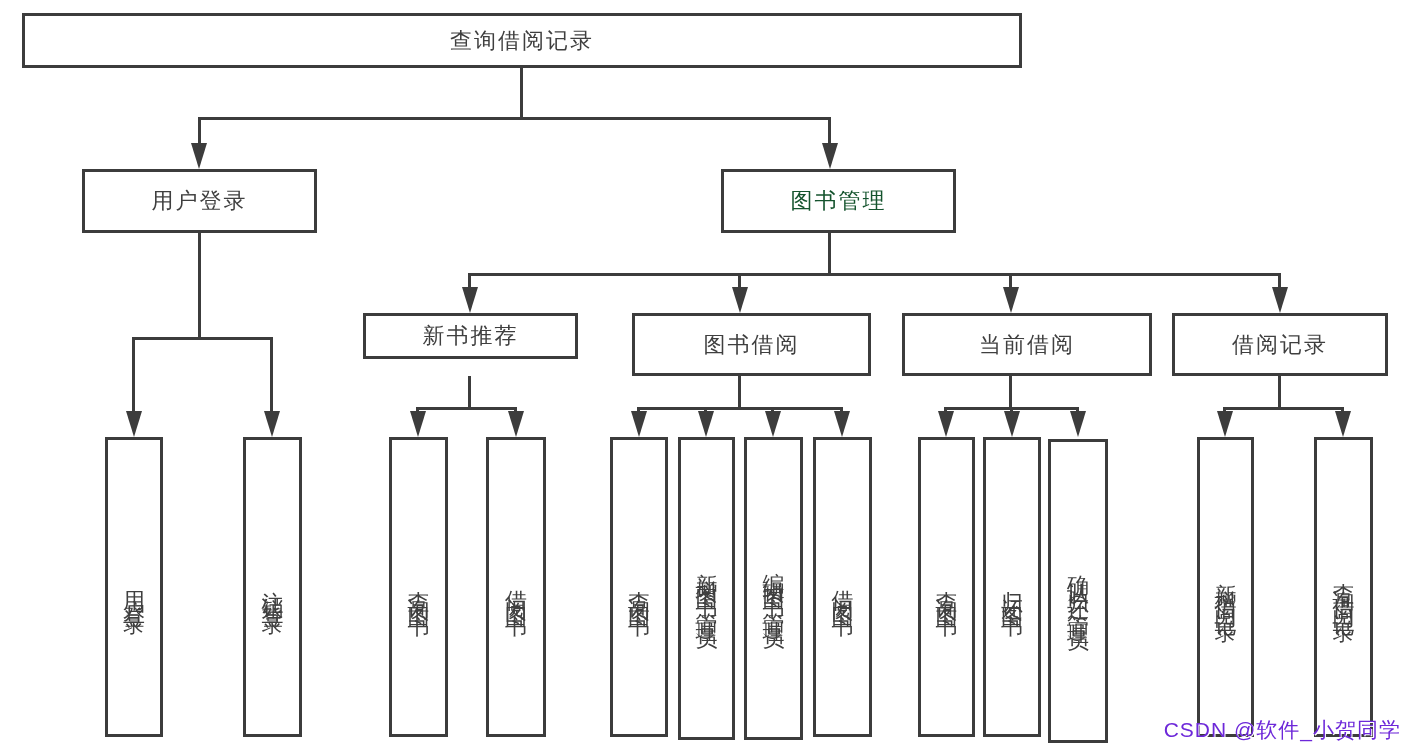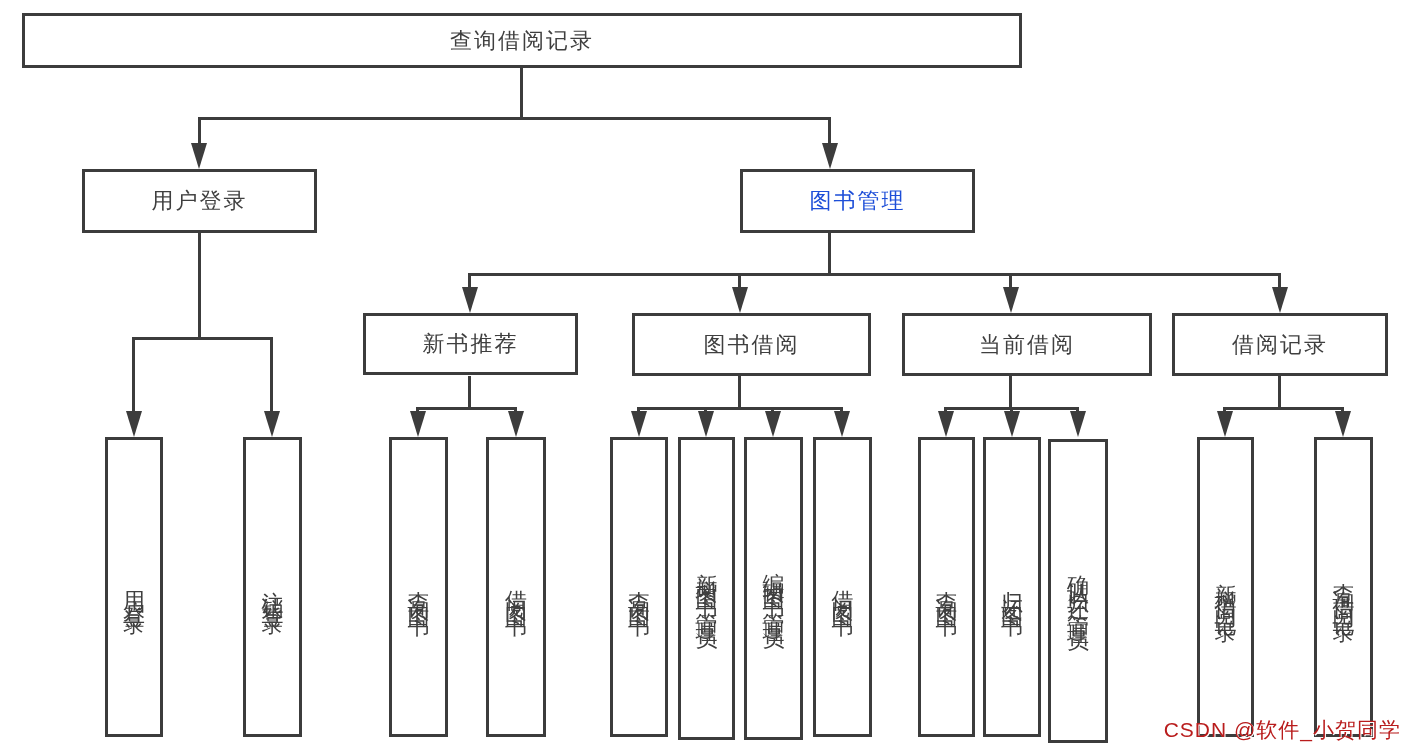--- a/index.html
+++ b/index.html
@@ -52,21 +52,21 @@
     letter-spacing:1px;
     text-shadow:1px 1px 0 #ffffff;
     z-index:3;
     white-space:nowrap;
   }
 </style>
 </head>
 <body>
 
 <div id="canvas">
-  <div class="watermark" style="color: #b91c1c;">CSDN @软件_小贺同学</div>
+  <div class="watermark" style="color: #6d28d9;">CSDN @软件_小贺同学</div>
 <div class="line" style="left: 520px; top: 68px; width: 3px; height: 49px; background: rgb(60, 60, 60);"></div>
     <div class="line" style="left: 198px; top: 117px; width: 633px; height: 3px; background: rgb(60, 60, 60);"></div>
     <div class="line" style="left: 198px; top: 117px; width: 3px; height: 28px; background: rgb(60, 60, 60);"></div>
     <div class="line" style="left: 828px; top: 117px; width: 3px; height: 28px; background: rgb(60, 60, 60);"></div>
     <div class="line" style="left: 198px; top: 233px; width: 3px; height: 104px; background: rgb(60, 60, 60);"></div>
     <div class="line" style="left: 132px; top: 337px; width: 141px; height: 3px; background: rgb(60, 60, 60);"></div>
     <div class="line" style="left: 132px; top: 340px; width: 3px; height: 73px; background: rgb(60, 60, 60);"></div>
     <div class="line" style="left: 270px; top: 340px; width: 3px; height: 73px; background: rgb(60, 60, 60);"></div>
     <div class="line" style="left: 828px; top: 233px; width: 3px; height: 40px; background: rgb(60, 60, 60);"></div>
     <div class="line" style="left: 468px; top: 273px; width: 813px; height: 3px; background: rgb(60, 60, 60);"></div>
@@ -107,22 +107,22 @@
     <div class="arrowhead" style="left: 698px; top: 411px; border-top-color: rgb(60, 60, 60);"></div>
     <div class="arrowhead" style="left: 765px; top: 411px; border-top-color: rgb(60, 60, 60);"></div>
     <div class="arrowhead" style="left: 834px; top: 411px; border-top-color: rgb(60, 60, 60);"></div>
     <div class="arrowhead" style="left: 938px; top: 411px; border-top-color: rgb(60, 60, 60);"></div>
     <div class="arrowhead" style="left: 1004px; top: 411px; border-top-color: rgb(60, 60, 60);"></div>
     <div class="arrowhead" style="left: 1070px; top: 411px; border-top-color: rgb(60, 60, 60);"></div>
     <div class="arrowhead" style="left: 1217px; top: 411px; border-top-color: rgb(60, 60, 60);"></div>
     <div class="arrowhead" style="left: 1335px; top: 411px; border-top-color: rgb(60, 60, 60);"></div>
     <div class="node" style="left: 22px; top: 13px; width: 1000px; height: 55px; border-color: rgb(60, 60, 60); color: rgb(63, 63, 63);">查询借阅记录</div>
     <div class="node" style="left: 82px; top: 169px; width: 235px; height: 64px; border-color: rgb(60, 60, 60); color: rgb(63, 63, 63);">用户登录</div>
-    <div class="node" style="left: 740px; top: 169px; width: 235px; height: 64px; border-color: rgb(60, 60, 60); color: #1d4ed8;">图书管理</div>
-    <div class="node" style="left: 363px; top: 313px; width: 215px; height: 62px; border-color: rgb(60, 60, 60); color: rgb(63, 63, 63);">新书推荐</div>
+    <div class="node" style="left: 721px; top: 169px; width: 235px; height: 64px; border-color: rgb(60, 60, 60); color: #14532d;">图书管理</div>
+    <div class="node" style="left: 363px; top: 313px; width: 215px; height: 46px; border-color: rgb(60, 60, 60); color: rgb(63, 63, 63);">新书推荐</div>
     <div class="node" style="left: 632px; top: 313px; width: 239px; height: 63px; border-color: rgb(60, 60, 60); color: rgb(63, 63, 63);">图书借阅</div>
     <div class="node" style="left: 902px; top: 313px; width: 250px; height: 63px; border-color: rgb(60, 60, 60); color: rgb(63, 63, 63);">当前借阅</div>
     <div class="node" style="left: 1172px; top: 313px; width: 216px; height: 63px; border-color: rgb(60, 60, 60); color: rgb(63, 63, 63);">借阅记录</div>
     <div class="node vertical" style="left: 105px; top: 437px; width: 58px; height: 300px; border-color: rgb(60, 60, 60); color: rgb(63, 63, 63);">用户登录</div>
     <div class="node vertical" style="left: 243px; top: 437px; width: 59px; height: 300px; border-color: rgb(60, 60, 60); color: rgb(63, 63, 63);">注销登录</div>
     <div class="node vertical" style="left: 389px; top: 437px; width: 59px; height: 300px; border-color: rgb(60, 60, 60); color: rgb(63, 63, 63);">查询图书</div>
     <div class="node vertical" style="left: 486px; top: 437px; width: 60px; height: 300px; border-color: rgb(60, 60, 60); color: rgb(63, 63, 63);">借阅图书</div>
     <div class="node vertical" style="left: 610px; top: 437px; width: 58px; height: 300px; border-color: rgb(60, 60, 60); color: rgb(63, 63, 63);">查询图书</div>
     <div class="node vertical" style="left: 678px; top: 437px; width: 57px; height: 303px; border-color: rgb(60, 60, 60); color: rgb(63, 63, 63);">新增图书（管理员）</div>
     <div class="node vertical" style="left: 744px; top: 437px; width: 59px; height: 303px; border-color: rgb(60, 60, 60); color: rgb(63, 63, 63);">编辑图书（管理员）</div>

